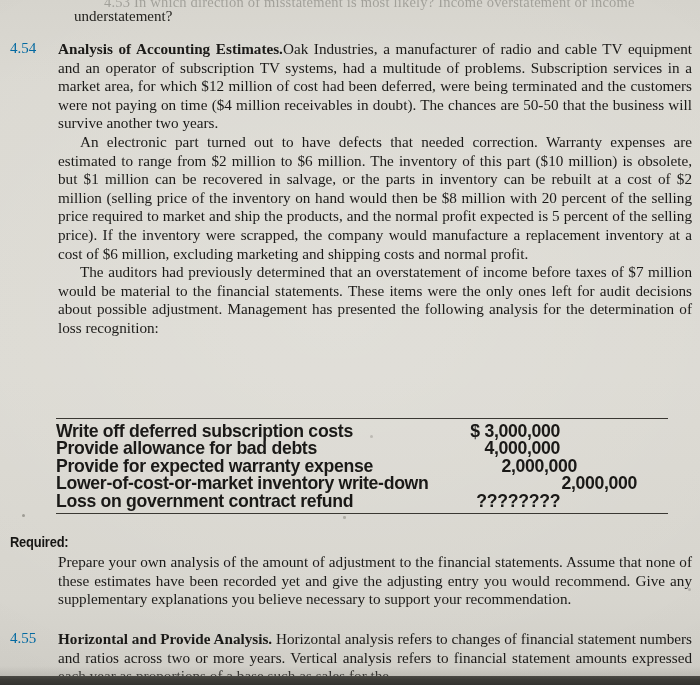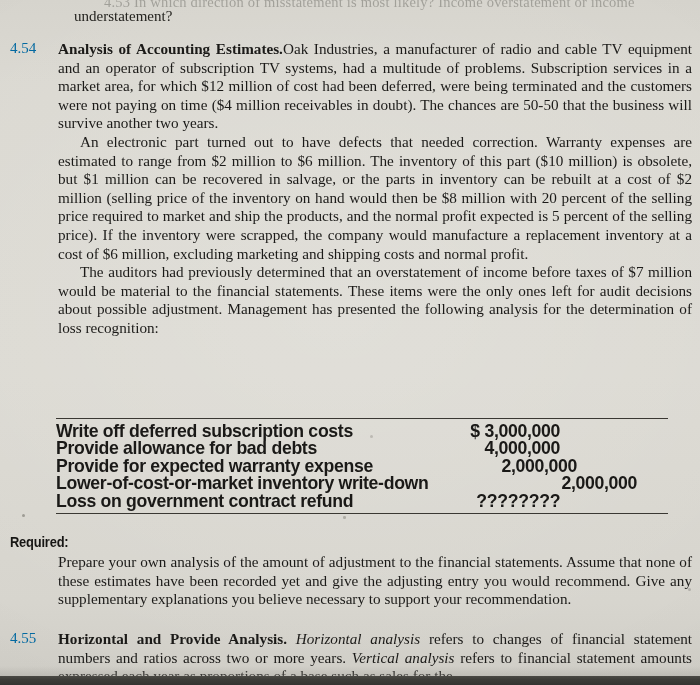--- a/index.html
+++ b/index.html
@@ -93,21 +93,20 @@
   .prob-body p {
     margin: 0;
   }
   .prob-body p.indent {
     text-indent: 22px;
   }
   .bold {
     font-weight: bold;
   }
   .ital {
-    font-style: italic;
   }
 
   #problem-454 { top: 40px; }
   #problem-455 { top: 630px; }
 
   #problem-455 .prob-body {
     height: 56px;
     overflow: hidden;
   }
 

